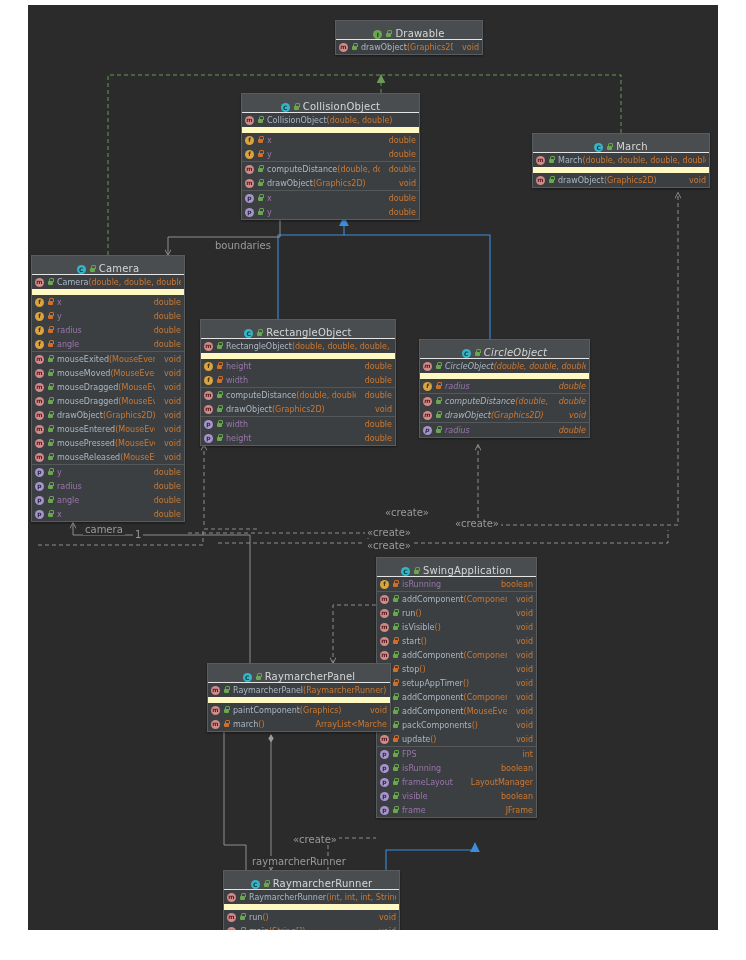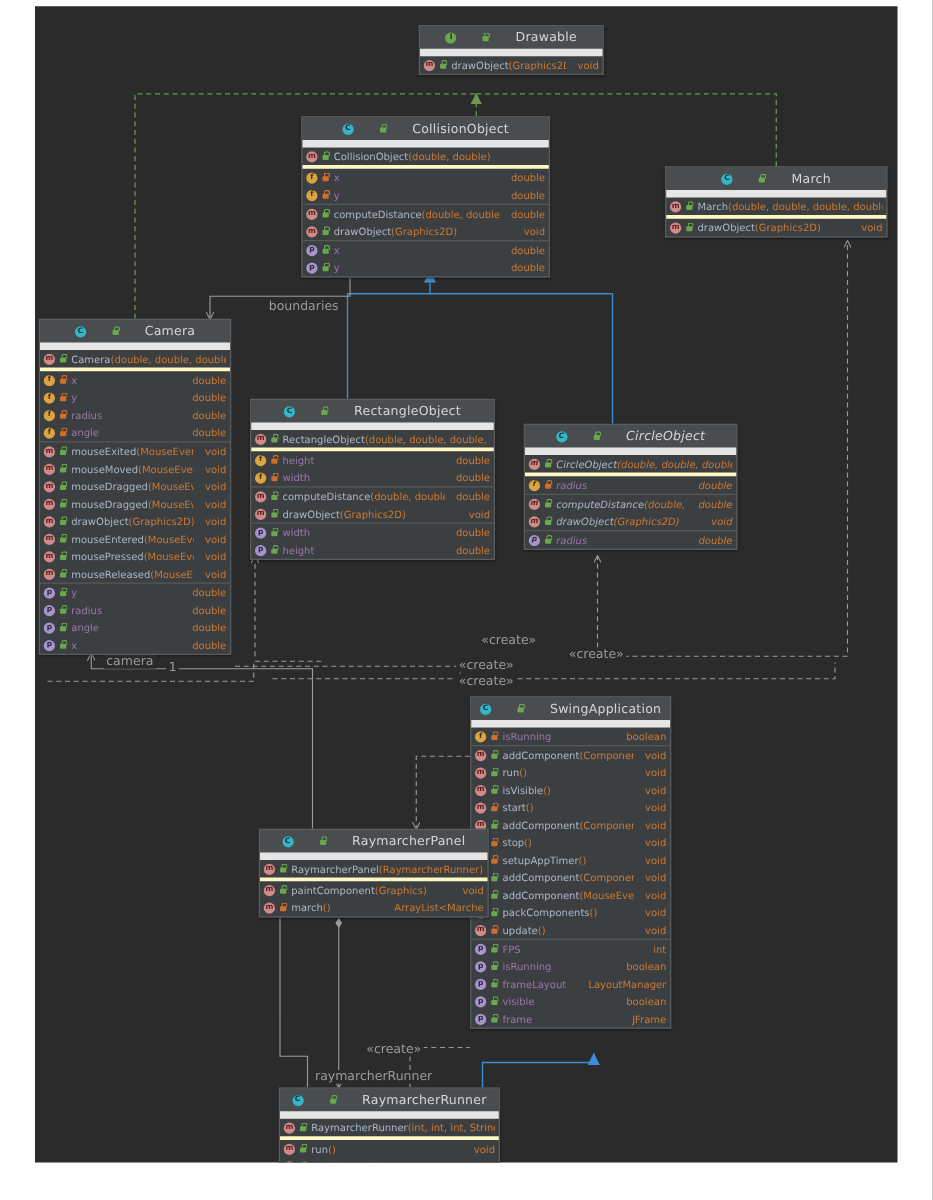--- a/index.html
+++ b/index.html
@@ -21,30 +21,30 @@
   .uml {
     position: absolute;
     background: #3c3f41;
     border: 1px solid #5a5d5f;
     box-sizing: border-box;
     font-size: 8px;
     color: #bbbbbb;
     box-shadow: 0 1px 2px rgba(0,0,0,0.45);
   }
   .uml .title {
-    display: flex; align-items: center; justify-content: center;
-    gap: 20px;
+    display: flex; align-items: flex-end; justify-content: center;
+    gap: 3px;
     height: 18px;
     background: #4a4d4f;
-    border-bottom: 6px solid #e5e5e5;
+    border-bottom: 1px solid #e5e5e5;
     font-size: 10px;
     color: #d6d6d6;
     letter-spacing: .2px;
   }
-  .uml .ctor-sec { border-bottom: 3px solid #fef9c3; }
+  .uml .ctor-sec { border-bottom: 6px solid #fef9c3; }
   .uml .sec { border-bottom: 1px solid #55585a; }
   .uml .sec:last-child, .uml .ctor-sec:last-child { border-bottom: none; }
   .row {
     display: flex; align-items: center;
     height: 14px;
     padding: 0 3px 0 3px;
     gap: 3px;
     white-space: nowrap;
     overflow: hidden;
   }
@@ -173,21 +173,21 @@
         </div>
         <div class="sec">
           <div class="row">
             <span class="ico ico-method">m</span>
             <span class="vis vis-public"></span>
             <span class="nm n-method"><span>drawObject</span><span class="args">(Graphics2D)</span></span>
             <span class="ty">void</span>
           </div>
         </div>
       </div>
-      <div class="uml" style="left: 213px; top: 88px; width: 199px;">
+      <div class="uml" style="left: 213px; top: 88px; width: 179px;">
         <div class="title">
           <span class="ico ico-class">C</span>
           <span class="vis vis-public"></span>
           <span>CollisionObject</span>
         </div>
         <div class="ctor-sec">
           <div class="row">
             <span class="ico ico-method">m</span>
             <span class="vis vis-public"></span>
             <span class="nm n-ctor"><span>CollisionObject</span><span class="args">(double, double)</span></span>

